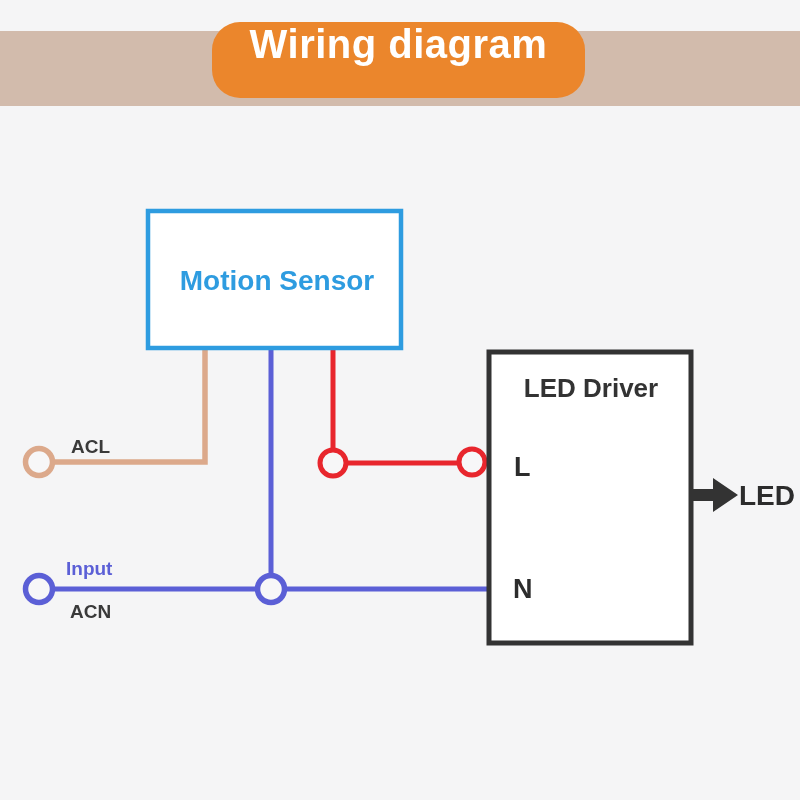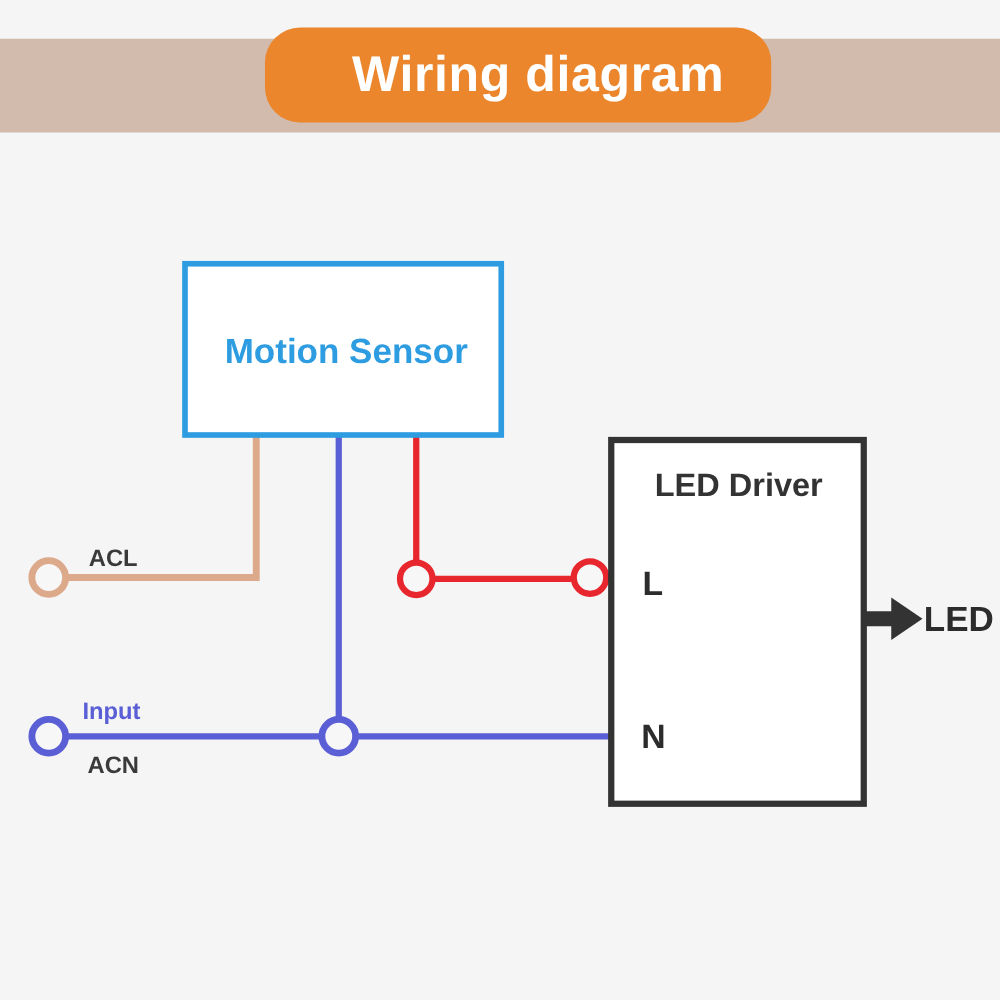--- a/index.html
+++ b/index.html
@@ -32,23 +32,21 @@
     width:800px; height:75px;
     background:var(--band-tan);
   }
   .title-btn{
     position:absolute;
     left:212px; top:22px;
     width:373px; height:76px;
     background:var(--accent-orange);
     border-radius:28px;
     display:flex;
-    align-items:center;
     justify-content:center;
-    padding-left:32px;
   }
   .title-btn span{
     color:var(--title-text);
     font-size:40px;
     font-weight:bold;
     letter-spacing:0.5px;
   }
   svg.diagram{
     position:absolute;
     left:0; top:0;

